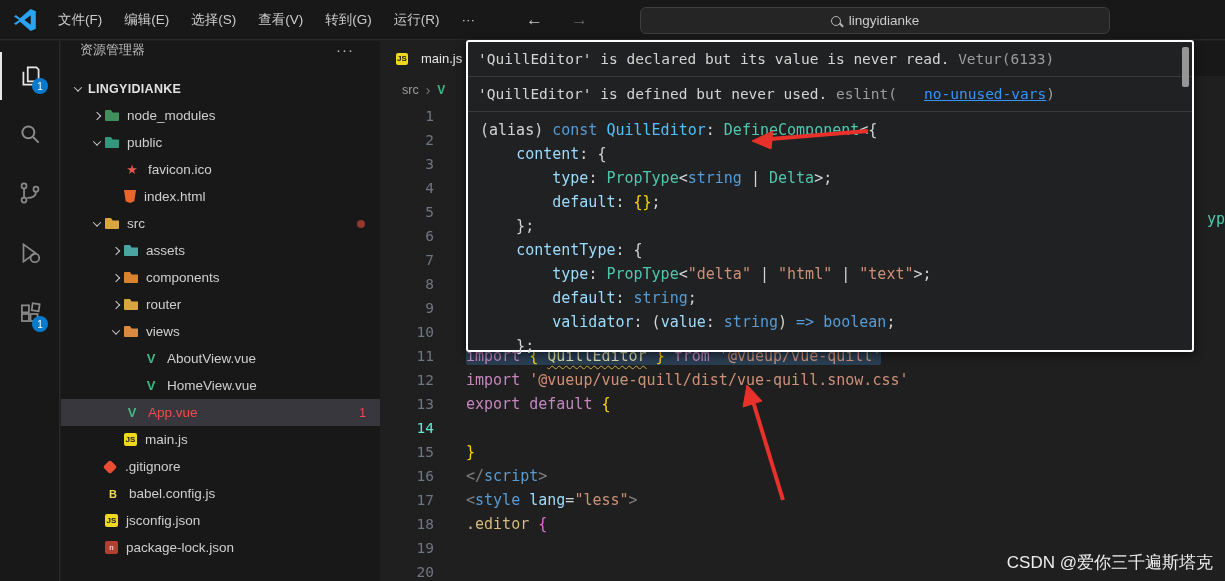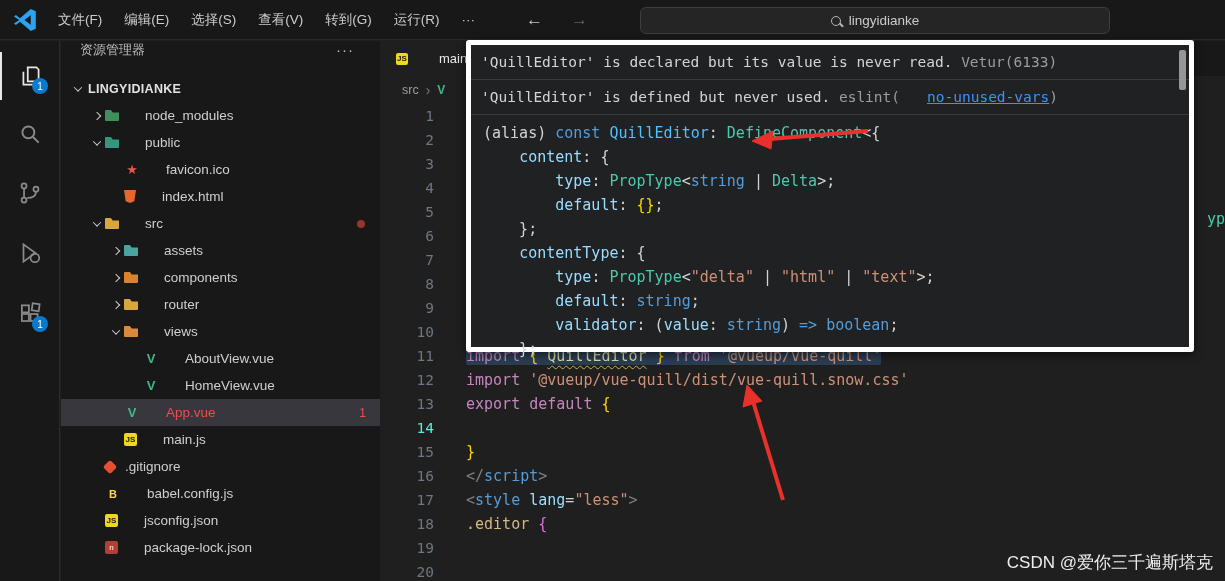--- a/index.html
+++ b/index.html
@@ -37,21 +37,21 @@
   .side-header { height:34px; display:flex; color:#bdbdbd; font-size:13px; padding-left:19px;gap:8px; }
   .side-more { margin-left:auto; margin-right:26px; color:#bdbdbd; font-size:15px; letter-spacing:1px; cursor:pointer; }
   .tree { width:100%; }
   .trow { display:flex; align-items:center; height:27px; font-size:13.5px; color:#cfcfcf; cursor:pointer; white-space:nowrap; }
   .trow.sel { background:#37373d; }
   .trow.root { font-weight:700; font-size:12.5px; color:#e2e2e2; letter-spacing:.3px; }
   .chev-box { width:17px; height:17px; display:inline-flex; align-items:center; justify-content:center; flex:none; }
   .chev { display:inline-block; width:6px; height:6px; border-right:1.4px solid #cccccc; border-bottom:1.4px solid #cccccc; }
   .chev.down { transform:rotate(45deg) translate(-1px,-1px); }
   .chev.right { transform:rotate(-45deg); }
-  .fi { width:16px; height:15px; margin-right:24px; flex:none; display:inline-flex;
+  .fi { width:16px; height:15px; margin-right:6px; flex:none; display:inline-flex;
     align-items:center; justify-content:center; font-family:"Liberation Sans",sans-serif; }
   .fi.fold { width:14px; height:11px; align-self:center; border-radius:1px;
     clip-path:polygon(0 0,42% 0,55% 22%,100% 22%,100% 100%,0 100%); }
   .fi-folder-nm { background:#418f5d; }
   .fi-folder-public { background:#35967e; }
   .fi-folder-src { background:#d9a53f; }
   .fi-folder-assets { background:#4aa5a0; }
   .fi-folder-components { background:#d9832f; }
   .fi-folder-router { background:#d9a53f; }
   .fi-folder-views { background:#d98a3f; }
@@ -99,21 +99,21 @@
   .tk-m { color:#da70d6; }
   .tk-css { color:#d7ba7d; }
   .tk-msg { color:#d4d4d4; }
   .tk-dim { color:#9d9d9d; }
   .tk-link { color:#3794ff; text-decoration:underline; cursor:pointer;margin-left:27px; }
   .tk-warn { color:#dcdcaa; text-decoration-line:underline; text-decoration-style:wavy;
     text-decoration-color:#cdab4a; text-decoration-thickness:1px; text-underline-offset:4px; }
 
   
   .hover-popup { position:absolute; left:466px; top:40px; width:728px; height:312px;
-    background:#202122; border:5px solid #ffffff; border-radius:3px; z-index:50;
+    background:#202122; border:2px solid #ffffff; border-radius:3px; z-index:50;
     box-shadow:0 3px 10px rgba(0,0,0,0.55); }
   .hmsg { height:35px; line-height:35px; padding-left:10px; border-bottom:1px solid #3a3a3a;
     font-family:"DejaVu Sans Mono",monospace; font-size:14.5px; white-space:pre; overflow:hidden; }
   .hover-codewrap { padding:6px 10px 0 12px; }
   .hover-scrollbar { position:absolute; right:3px; top:5px; width:7px; height:40px; background:#969696; border-radius:2px; cursor:pointer; }
 
   .code-fragment { position:absolute; left:1207px; top:210px; color:#4ec9b0;
     font-family:"DejaVu Sans Mono",monospace; font-size:15px; z-index:6; }
 
   .arrows-svg { position:absolute; left:0; top:0; width:1225px; height:581px; z-index:60; pointer-events:none; }

